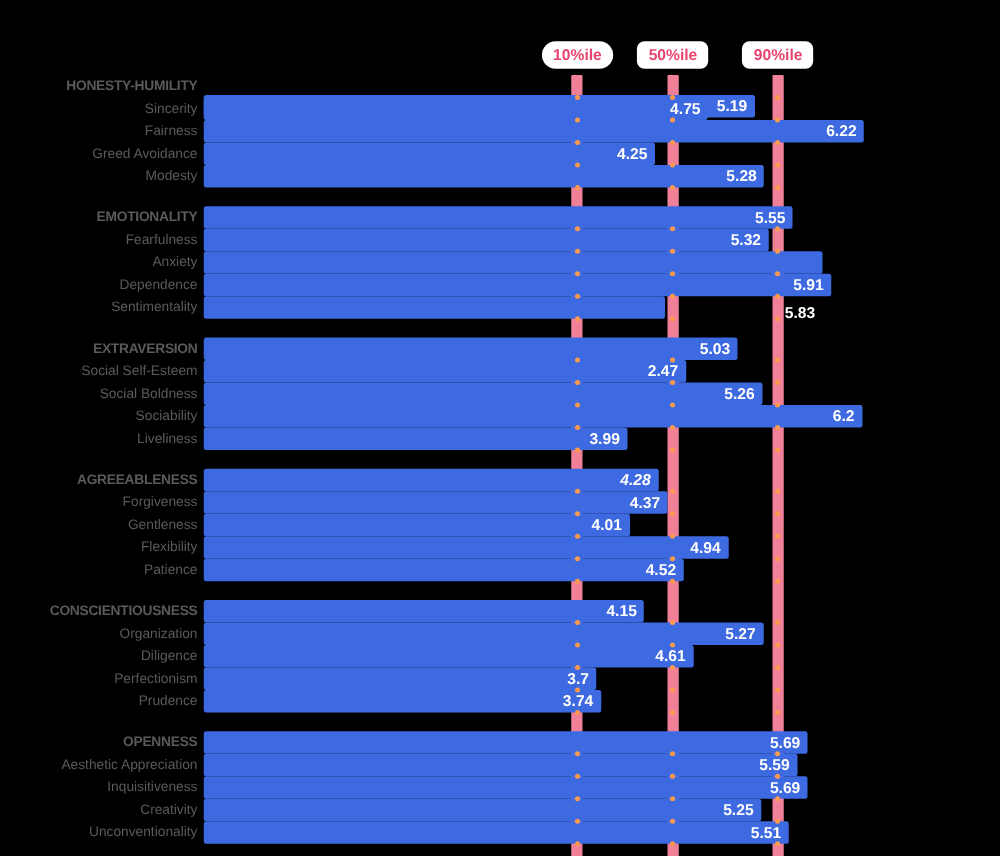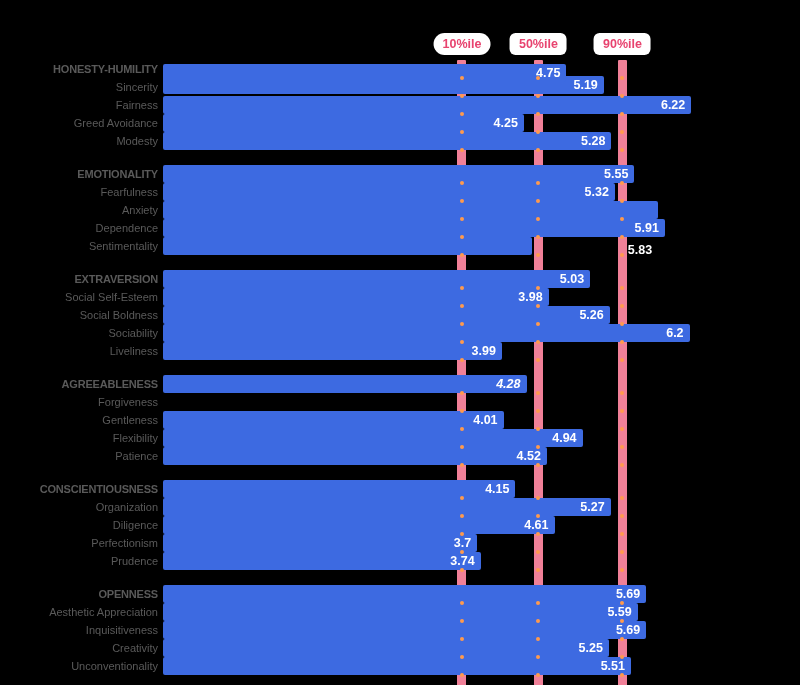--- a/index.html
+++ b/index.html
@@ -92,21 +92,21 @@
       <div class="cat" style="top: 597px;">Unconventionality</div>
     </div>
   <div class="plot" id="plot">
       <div class="ref-line" style="left: 294.465px; height: 653px;"></div>
       <div class="ref-line" style="left: 370.905px; height: 653px;"></div>
       <div class="ref-line" style="left: 454.989px; height: 653px;"></div>
       <div class="row" style="top: 16px; width: 637px;">
         <div class="bar" style="width: 440.804px;"></div>
         <div class="bar-label" style="left: 434.804px; transform: translate(-100%, -50%);">5.19</div>
       </div>
-      <div class="row" style="top: 4px; width: 570px;">
+      <div class="row" style="top: 18px; width: 570px;">
         <div class="bar" style="width: 403.433px;"></div>
         <div class="bar-label" style="left: 397.433px; transform: translate(-100%, -50%);">4.75</div>
       </div>
       <div class="row" style="top: 36px; width: 637px;">
         <div class="bar" style="width: 528.285px;"></div>
         <div class="bar-label" style="left: 522.285px; transform: translate(-100%, -50%);">6.22</div>
       </div>
       <div class="row" style="top: 54px; width: 637px;">
         <div class="bar" style="width: 360.967px;"></div>
         <div class="bar-label" style="left: 354.967px; transform: translate(-100%, -50%);">4.25</div>
@@ -134,37 +134,41 @@
       <div class="row" style="top: 177px; width: 637px;">
         <div class="bar" style="width: 369.46px;"></div>
         <div class="bar-label" style="left: 363.46px; transform: translate(-100%, -50%); margin-top: 48px;">4.35</div>
       </div>
       <div class="row" style="top: 210px; width: 637px;">
         <div class="bar" style="width: 427.215px;"></div>
         <div class="bar-label" style="left: 421.215px; transform: translate(-100%, -50%);">5.03</div>
       </div>
       <div class="row" style="top: 228px; width: 637px;">
         <div class="bar" style="width: 385.597px;"></div>
-        <div class="bar-label" style="left: 379.597px; transform: translate(-100%, -50%);">3.98</div>
+        <div class="bar-label" style="left: 379.597px; transform: translate(-100%, -50%);">2.47</div>
       </div>
       <div class="row" style="top: 246px; width: 637px;">
         <div class="bar" style="width: 446.749px;"></div>
         <div class="bar-label" style="left: 440.749px; transform: translate(-100%, -50%);">5.26</div>
       </div>
       <div class="row" style="top: 264px; width: 637px;">
         <div class="bar" style="width: 526.587px;"></div>
         <div class="bar-label" style="left: 520.587px; transform: translate(-100%, -50%);">6.2</div>
       </div>
       <div class="row" style="top: 282px; width: 637px;">
         <div class="bar" style="width: 338.884px;"></div>
         <div class="bar-label" style="left: 332.884px; transform: translate(-100%, -50%);">3.99</div>
       </div>
       <div class="row" style="top: 315px; width: 637px; font-style: italic;">
         <div class="bar" style="width: 363.515px;"></div>
         <div class="bar-label" style="left: 357.515px; transform: translate(-100%, -50%);">4.28</div>
+      </div>
+      <div class="row" style="top: 333px; width: 637px;">
+        <div class="bar" style="width: 371.159px;"></div>
+        <div class="bar-label" style="left: 365.159px; transform: translate(-100%, -50%);">4.37</div>
       </div>
       <div class="row" style="top: 351px; width: 637px;">
         <div class="bar" style="width: 340.583px;"></div>
         <div class="bar-label" style="left: 334.583px; transform: translate(-100%, -50%);">4.01</div>
       </div>
       <div class="row" style="top: 369px; width: 637px;">
         <div class="bar" style="width: 419.571px;"></div>
         <div class="bar-label" style="left: 413.571px; transform: translate(-100%, -50%);">4.94</div>
       </div>
       <div class="row" style="top: 387px; width: 637px;">

